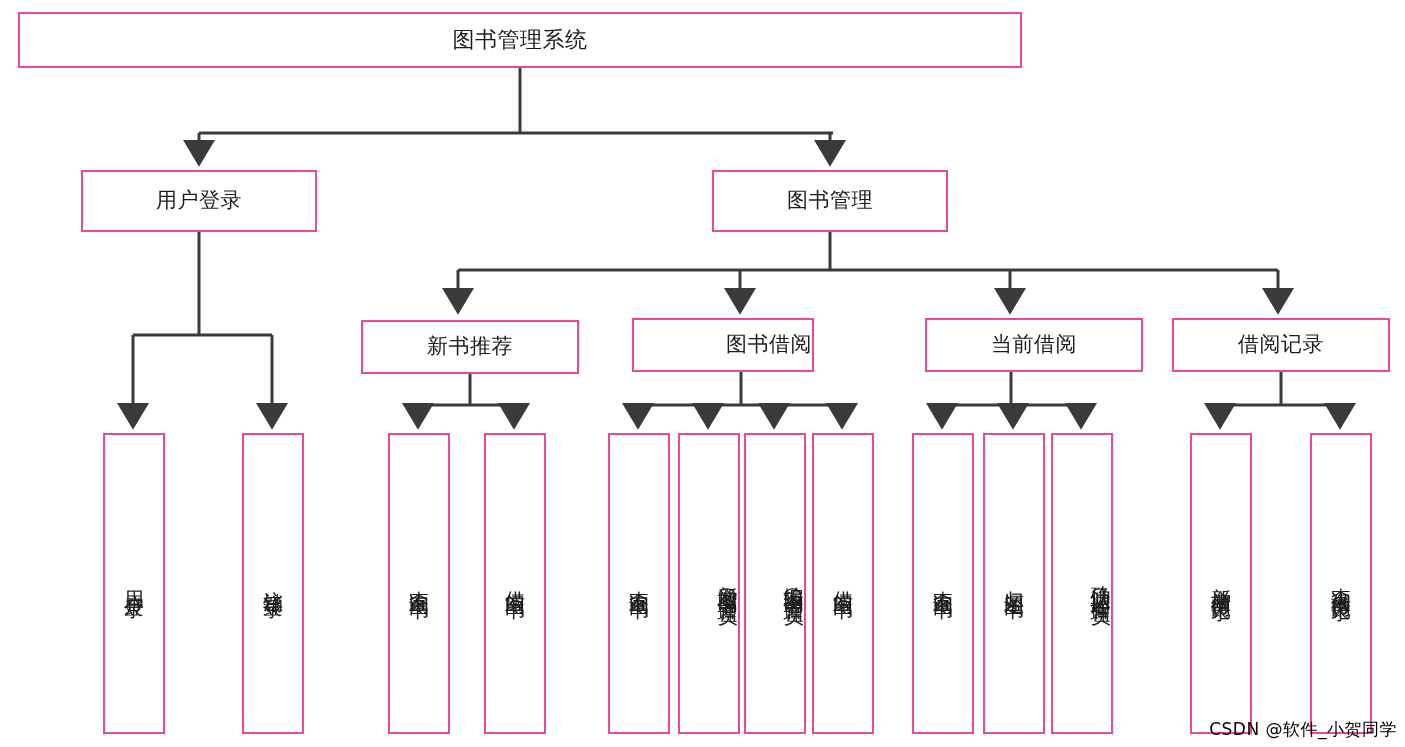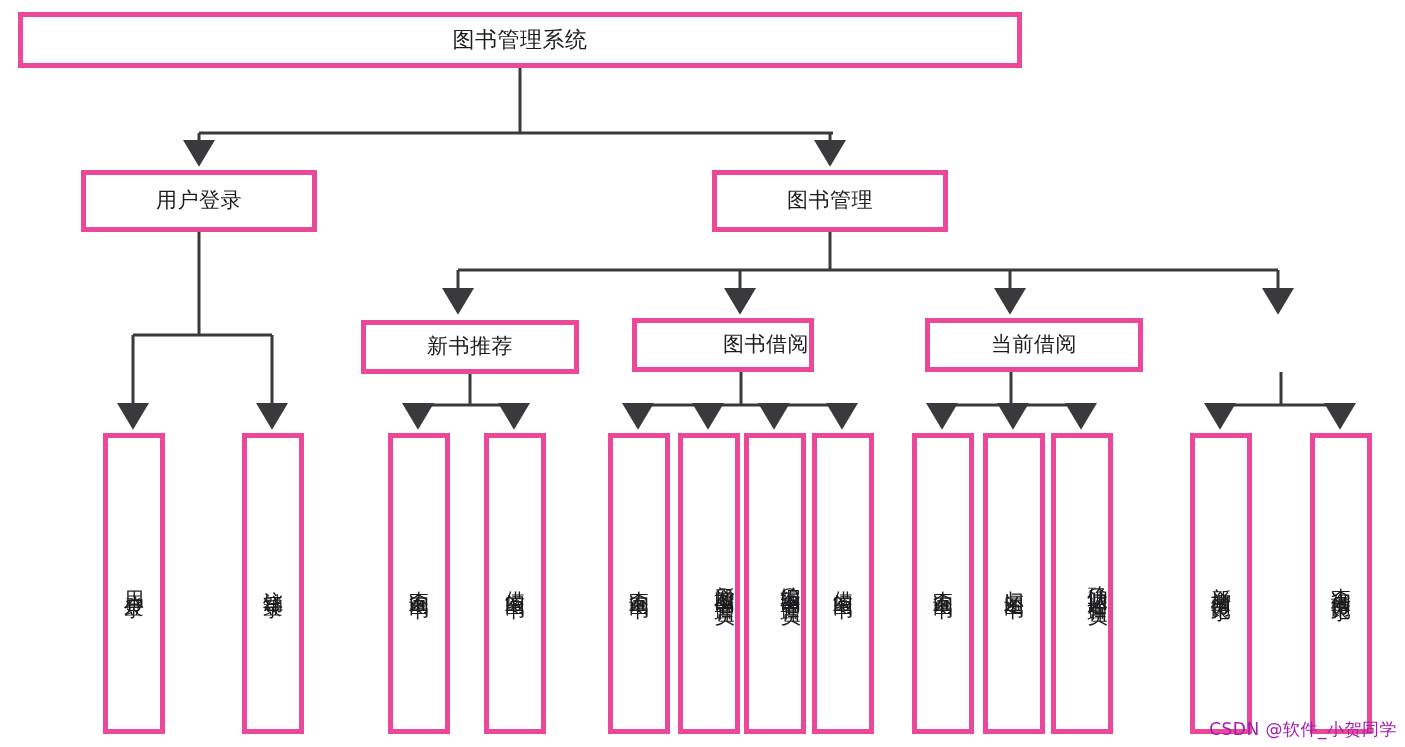--- a/index.html
+++ b/index.html
@@ -23,21 +23,21 @@
     left: 0;
     top: 0;
     width: 1405px;
     height: 747px;
     pointer-events: none;
   }
   .node {
     position: absolute;
     box-sizing: border-box;
     background: #ffffff;
-    border: 5px solid #ec4899;
+    border: 2px solid #ec4899;
     display: flex;
     align-items: center;
     justify-content: center;
     color: #1c1c1e;
   }
   .node-h {
     font-size: 21px;
     letter-spacing: 0.5px;
     line-height: 1.1;
     white-space: nowrap;
@@ -59,21 +59,21 @@
   }
   .node-v.vcenter {
     align-items: center;
     padding-top: 0;
   }
   .watermark {
     position: absolute;
     right: 8px;
     bottom: 6px;
     font-size: 17px;
-    color: #a21caf;
+    color: #000000;
     white-space: nowrap;
     letter-spacing: 0.5px;
   }
 </style>
 </head>
 <body>
 
 <div id="diagram-root">
 
   <svg id="edge-layer" viewBox="0 0 1405 747" width="1405" height="747" xmlns="http://www.w3.org/2000/svg">
@@ -139,20 +139,23 @@
 
   <div class="node node-h" style="left:361px; top:320px; width:218px; height:54px;">
     <span>新书推荐</span>
   </div>
   <div class="node node-h" style="left:632px; top:318px; width:182px; height:54px;justify-content:flex-end;">
     <span>图书借阅</span>
   </div>
   <div class="node node-h" style="left:925px; top:318px; width:218px; height:54px;">
     <span>当前借阅</span>
   </div>
+  <div class="node node-h" style="left:1172px; top:318px; width:218px; height:54px;">
+    <span>借阅记录</span>
+  </div>
 
   <div class="node node-v vcenter" style="left:103px; top:433px; width:62px; height:301px;">
     <span>用户登录</span>
   </div>
   <div class="node node-v vcenter" style="left:242px; top:433px; width:62px; height:301px;">
     <span>注销登录</span>
   </div>
 
   <div class="node node-v vcenter" style="left:388px; top:433px; width:62px; height:301px;">
     <span>查询图书</span>

